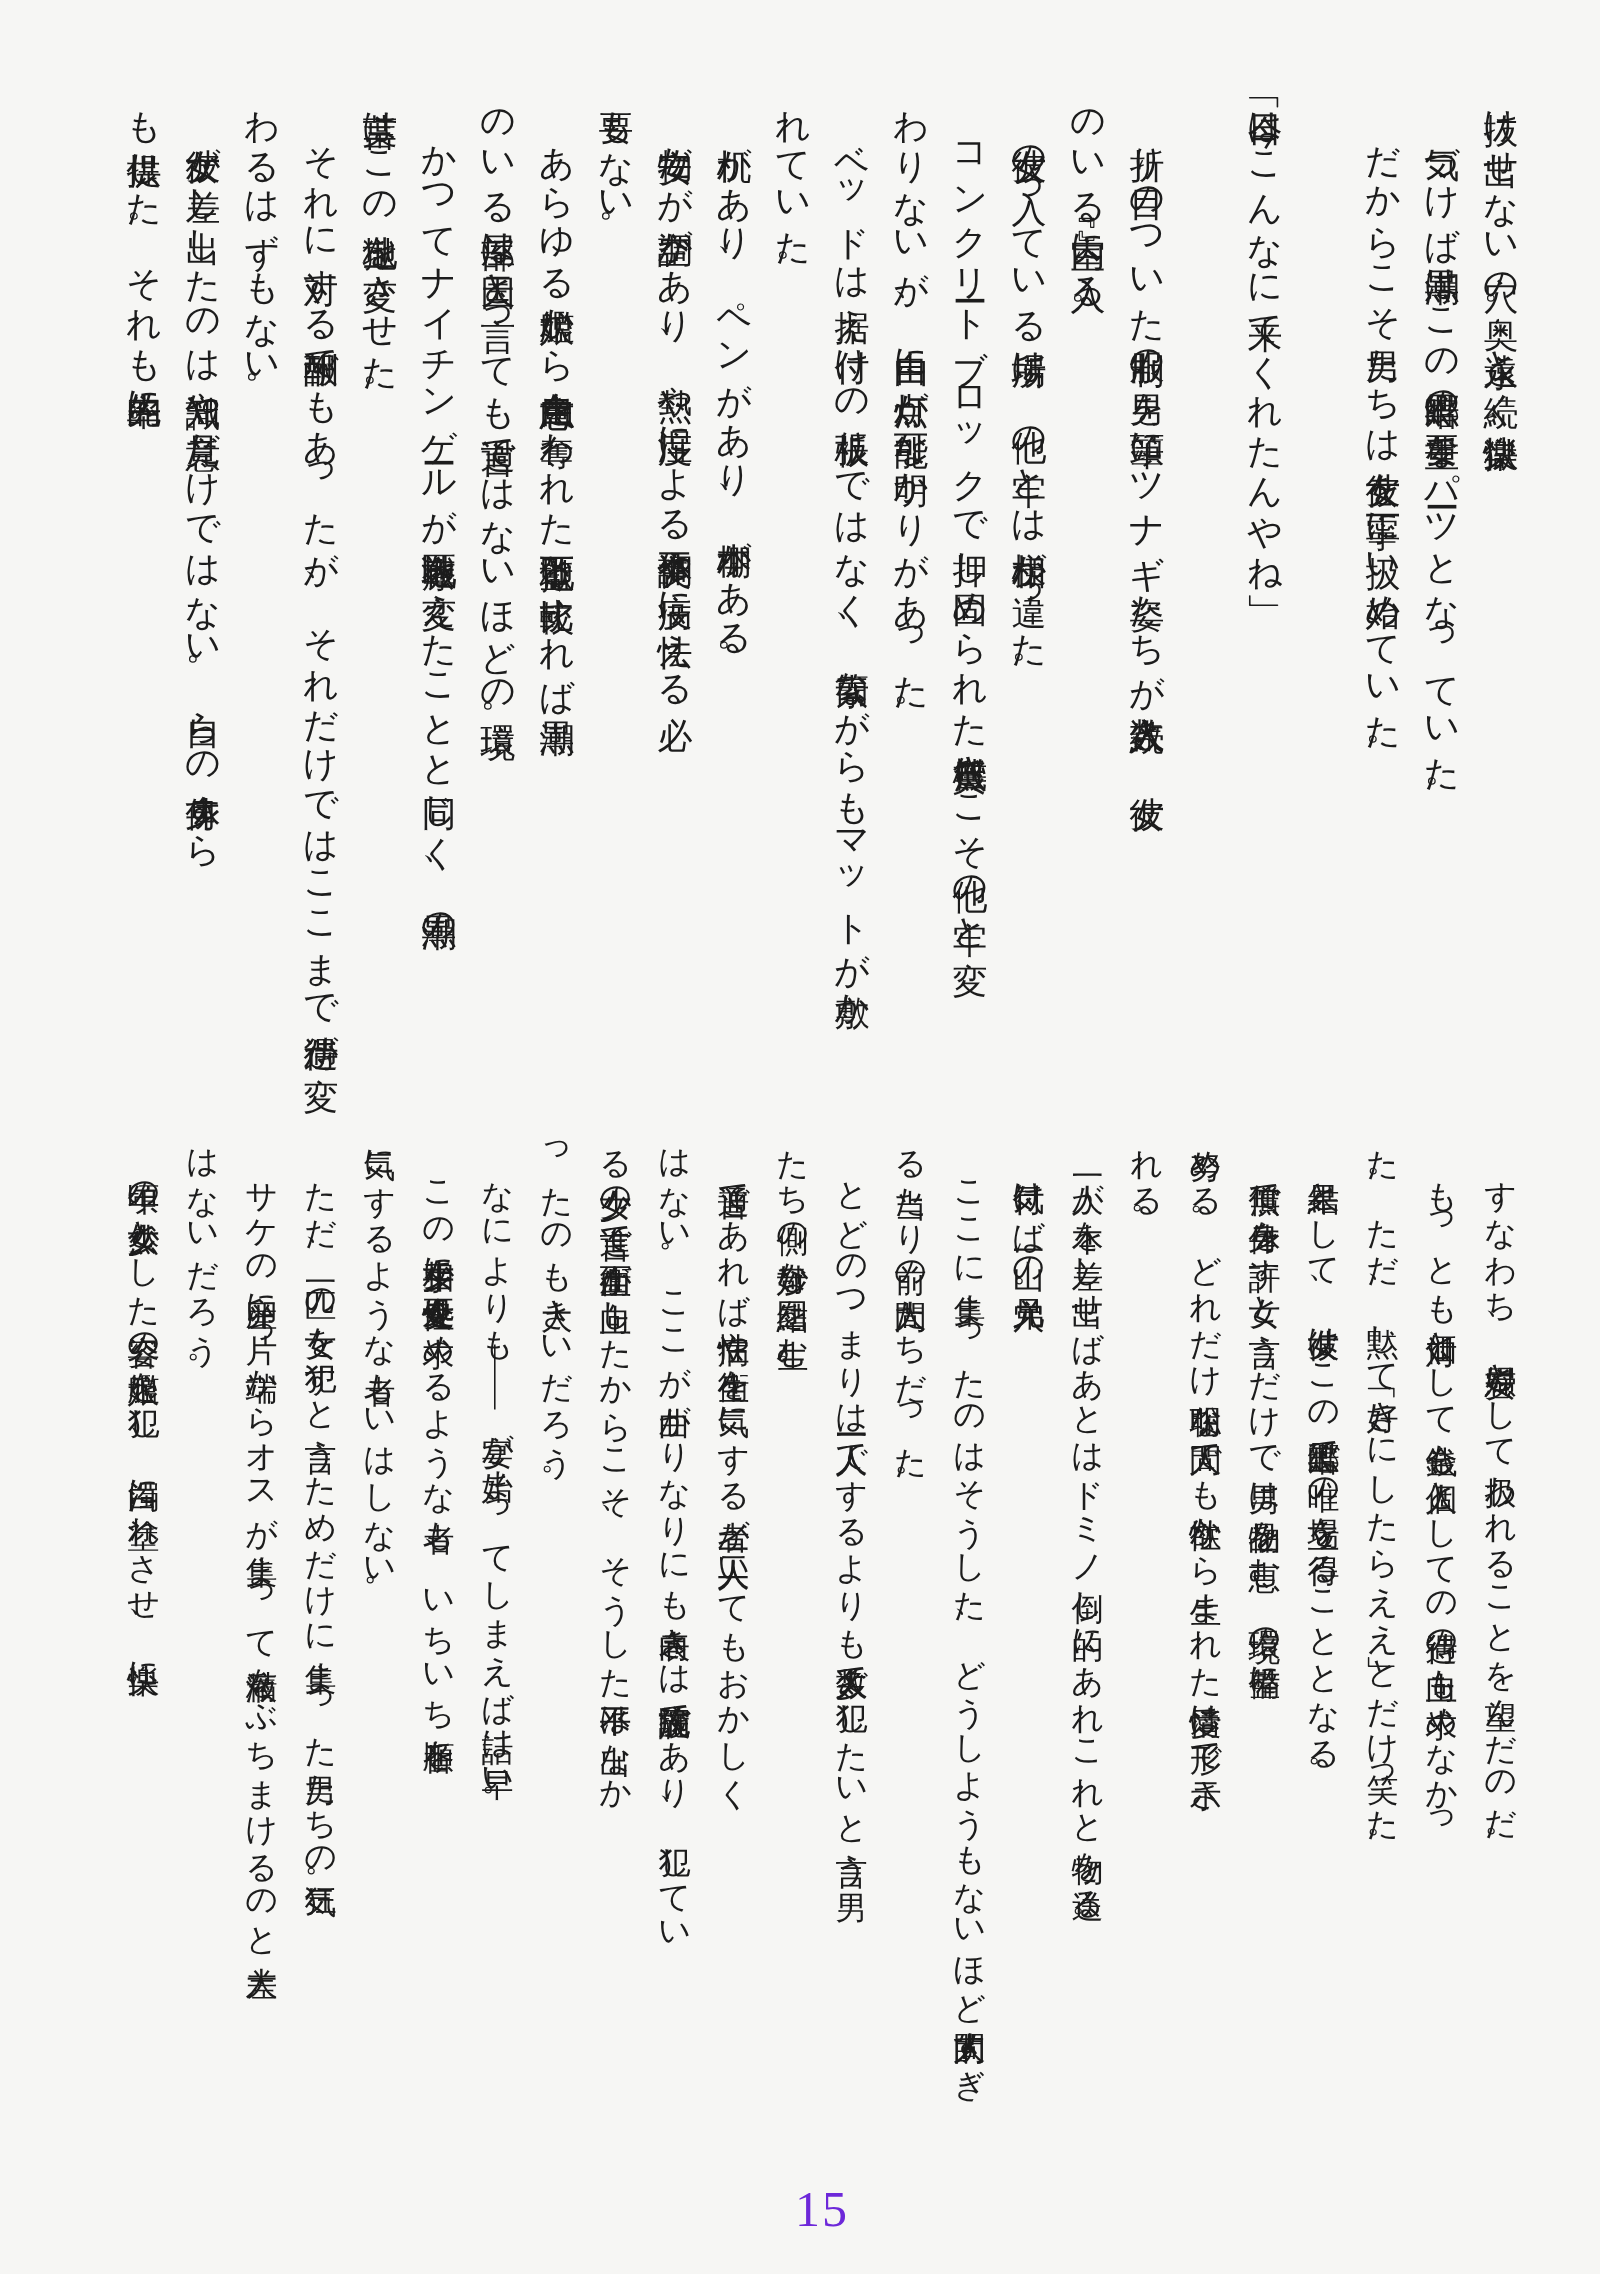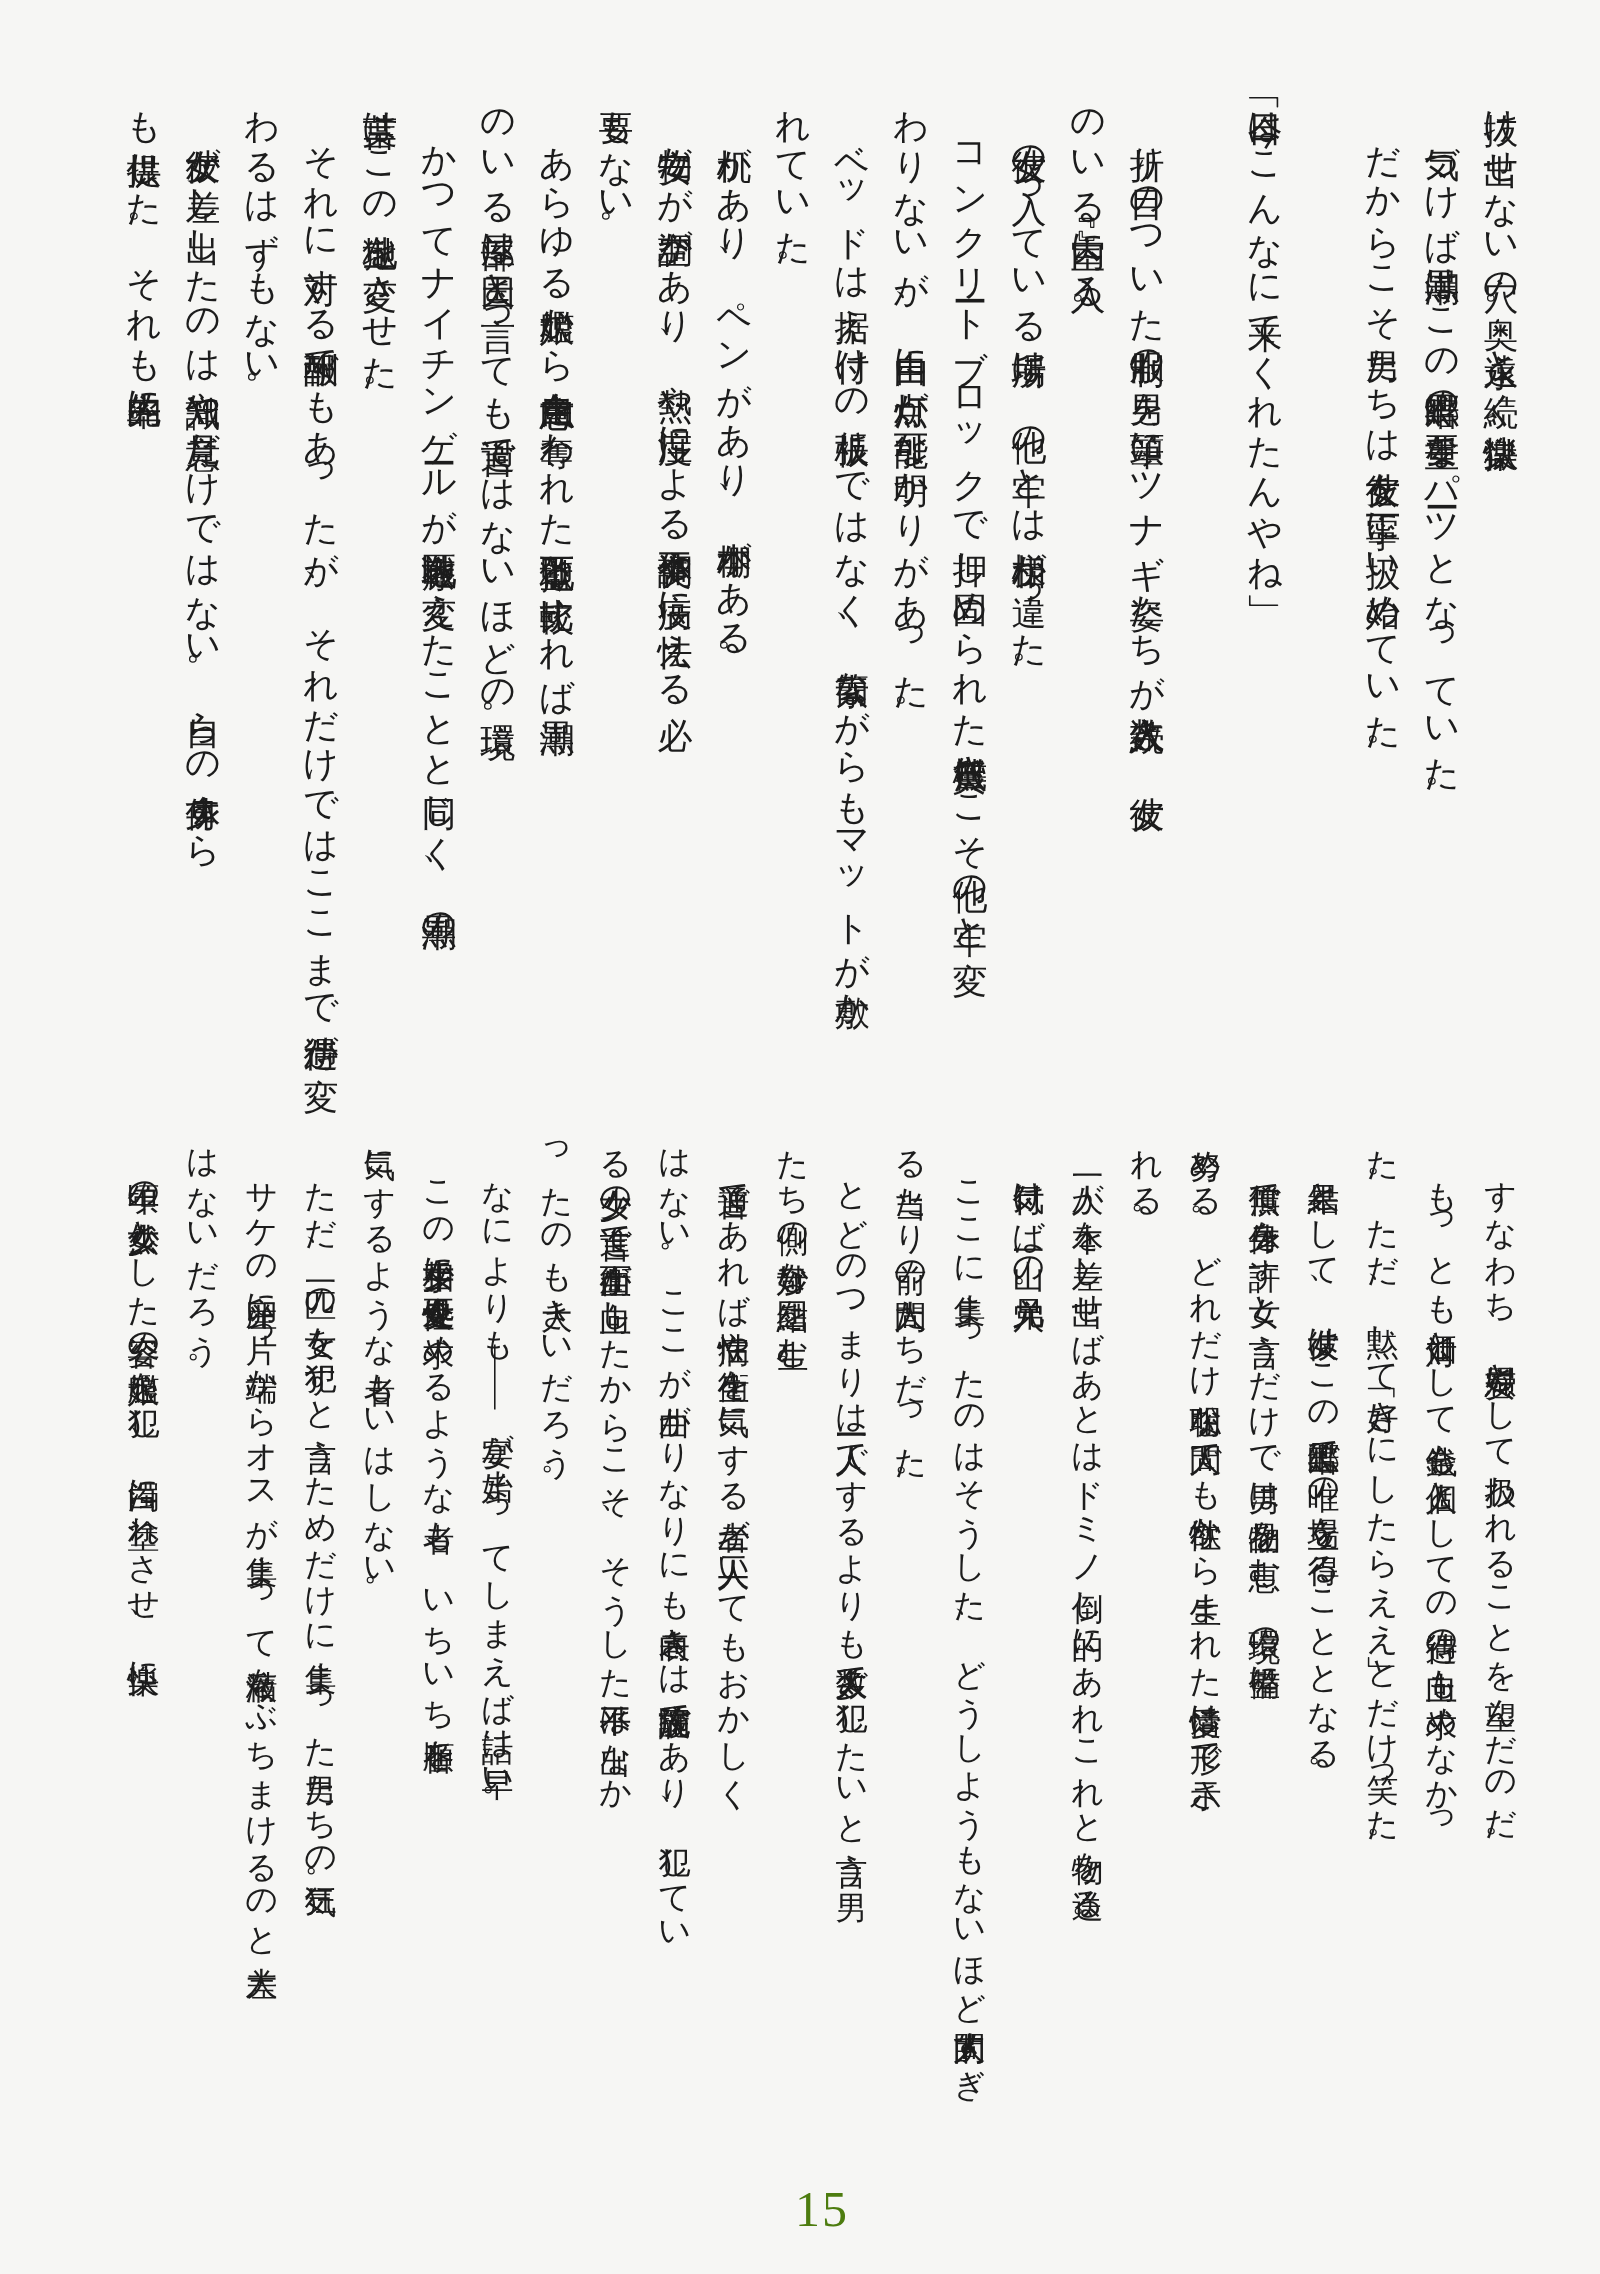--- a/index.html
+++ b/index.html
@@ -39,21 +39,21 @@
     line-height: 59px;
     height: 1040px;
   }
   .page-number {
     position: absolute;
     top: 2180px;
     left: 822px;
     transform: translateX(-50%);
     font-family: "Liberation Serif", "DejaVu Serif", serif;
     font-size: 50px;
-    color: #4d7c0f;
+    color: #6d28d9;
     letter-spacing: 2px;
   }
 </style>
 </head>
 <body>
 
 <div class="page">
   <div class="vblock block-top">抜け出せない穴の奥。永遠と続く快楽獄。
 　気づけば黒潮はこの暗黒郷の重要なパーツとなっていた。
 　だからこそ男たちは彼女を丁寧に扱い始めていた。

